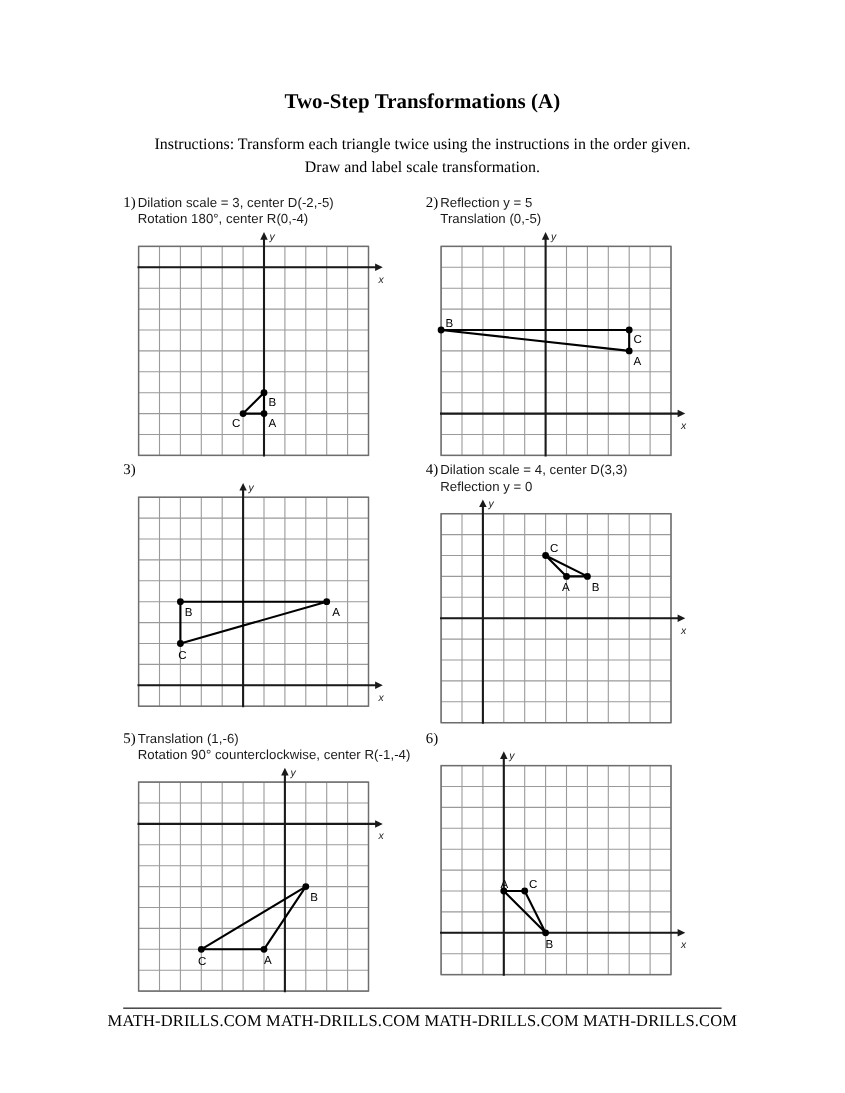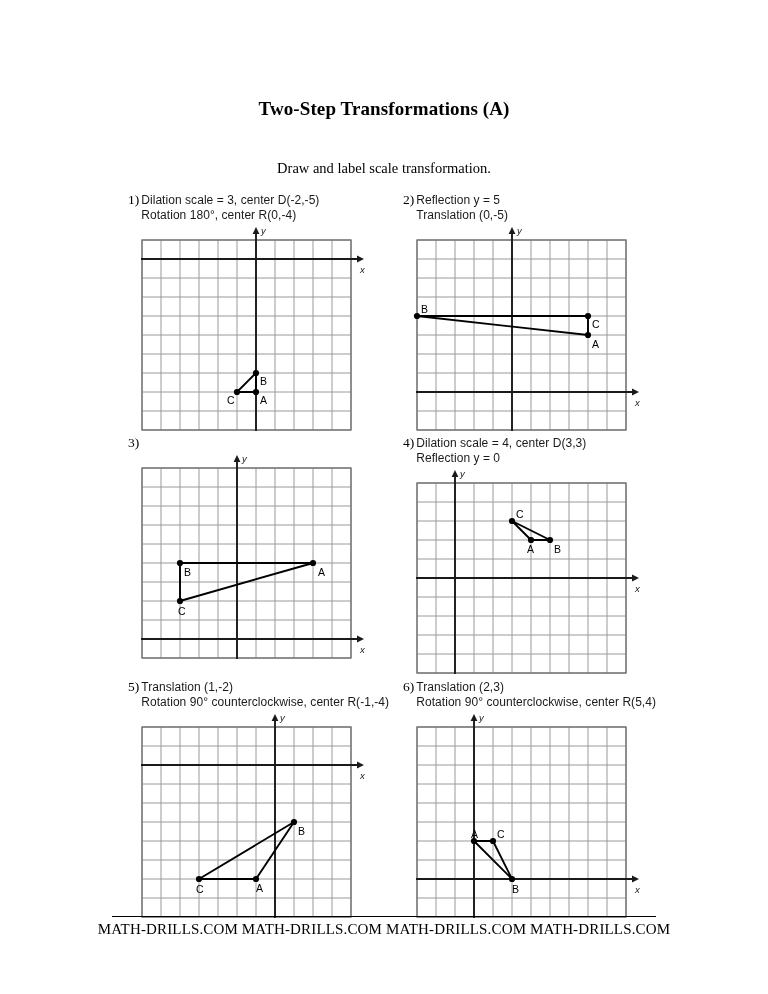--- a/index.html
+++ b/index.html
@@ -5,21 +5,21 @@
   * { box-sizing: border-box; }
   html, body { margin: 0; padding: 0; }
   body {
     width: 768px; height: 994px;
     background: #ffffff;
     font-family: "Liberation Serif", serif;
     color: #000000;
     overflow: hidden;
     position: relative;
   }
-  .page { position: relative; width: 768px; height: 860px; padding: 16px; }
+  .page { position: relative; width: 768px; height: 860px; padding: 0; }
 
   .title {
     text-align: center;
     font-family: "Liberation Serif", serif;
     font-weight: bold;
     font-size: 19px;
     margin: 0;
     padding-top: 82px;
     letter-spacing: 0.1px;
   }
@@ -84,20 +84,21 @@
   }
 </style>
 </head>
 <body>
 
 <div class="page">
 
   <h1 class="title">Two-Step Transformations (A)</h1>
 
   <div class="instructions">
+    <span>Instructions: Transform each triangle twice using the instructions in the order given.</span>
     <br>
     <span>Draw and label scale transformation.</span>
   </div>
 
   <div class="grid-area" id="problems-area">
       <div class="problem" style="left: 112px; top: 0px;">
         <div class="prob-head">
           <div class="prob-num">1)</div>
           <div class="prob-lines">
             <div>Dilation scale = 3, center D(-2,-5)</div>
@@ -305,21 +306,21 @@
             <text x="151" y="84" fill="#000000" font-family="&quot;Liberation Sans&quot;, sans-serif" font-size="10.5">B</text>
             <circle cx="109" cy="52" r="3.1" fill="#000000"></circle>
             <text x="113" y="49" fill="#000000" font-family="&quot;Liberation Sans&quot;, sans-serif" font-size="10.5">C</text>
           </svg>
         </div>
       </div>
       <div class="problem" style="left: 112px; top: 487px;">
         <div class="prob-head">
           <div class="prob-num">5)</div>
           <div class="prob-lines">
-            <div>Translation (1,-2)</div>
+            <div>Translation (1,-6)</div>
             <div>Rotation 90° counterclockwise, center R(-1,-4)</div>
           </div>
         </div>
         <div class="plot">
           <svg width="237" height="218" viewBox="0 0 237 218">
             <g>
               <line x1="14" y1="14" x2="14" y2="204" stroke="#9a9a9a" stroke-width="1"></line>
               <line x1="33" y1="14" x2="33" y2="204" stroke="#9a9a9a" stroke-width="1"></line>
               <line x1="52" y1="14" x2="52" y2="204" stroke="#9a9a9a" stroke-width="1"></line>
               <line x1="71" y1="14" x2="71" y2="204" stroke="#9a9a9a" stroke-width="1"></line>
@@ -358,24 +359,20 @@
             <circle cx="166" cy="109" r="3.1" fill="#000000"></circle>
             <text x="170" y="122" fill="#000000" font-family="&quot;Liberation Sans&quot;, sans-serif" font-size="10.5">B</text>
             <circle cx="71" cy="166" r="3.1" fill="#000000"></circle>
             <text x="68" y="180" fill="#000000" font-family="&quot;Liberation Sans&quot;, sans-serif" font-size="10.5">C</text>
           </svg>
         </div>
       </div>
       <div class="problem" style="left: 387px; top: 487px;">
         <div class="prob-head">
           <div class="prob-num">6)</div>
-          <div class="prob-lines">
-            <div>Translation (2,3)</div>
-            <div>Rotation 90° counterclockwise, center R(5,4)</div>
-          </div>
         </div>
         <div class="plot">
           <svg width="237" height="218" viewBox="0 0 237 218">
             <g>
               <line x1="14" y1="14" x2="14" y2="204" stroke="#9a9a9a" stroke-width="1"></line>
               <line x1="33" y1="14" x2="33" y2="204" stroke="#9a9a9a" stroke-width="1"></line>
               <line x1="52" y1="14" x2="52" y2="204" stroke="#9a9a9a" stroke-width="1"></line>
               <line x1="71" y1="14" x2="71" y2="204" stroke="#9a9a9a" stroke-width="1"></line>
               <line x1="90" y1="14" x2="90" y2="204" stroke="#9a9a9a" stroke-width="1"></line>
               <line x1="109" y1="14" x2="109" y2="204" stroke="#9a9a9a" stroke-width="1"></line>

